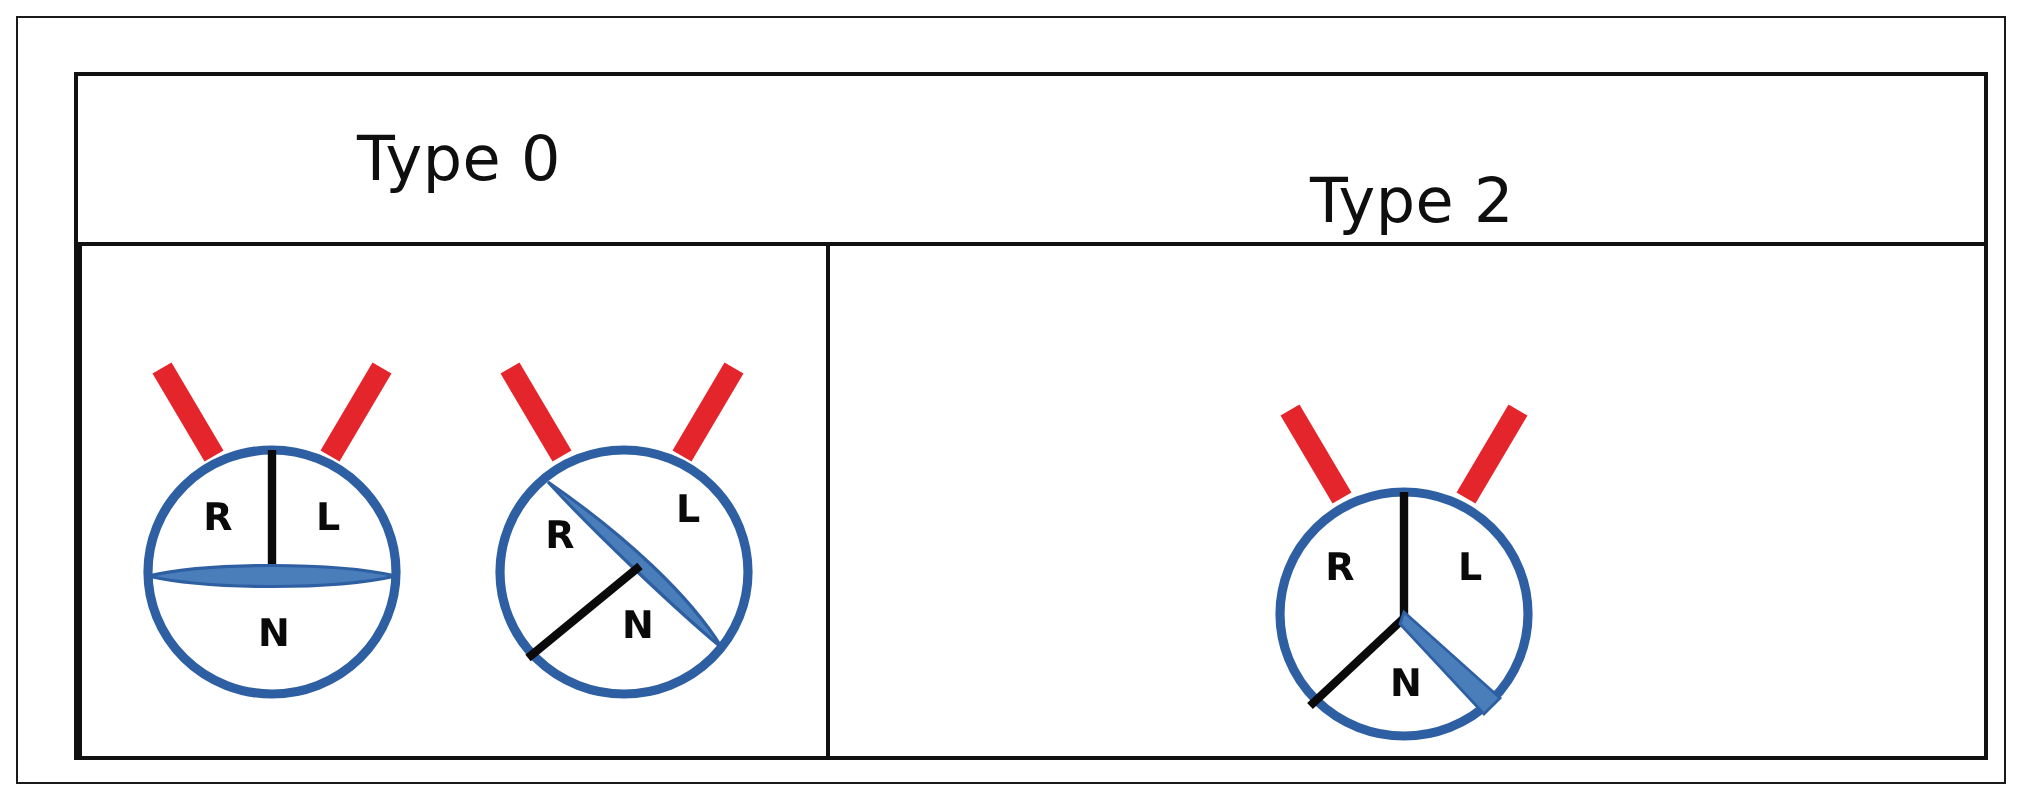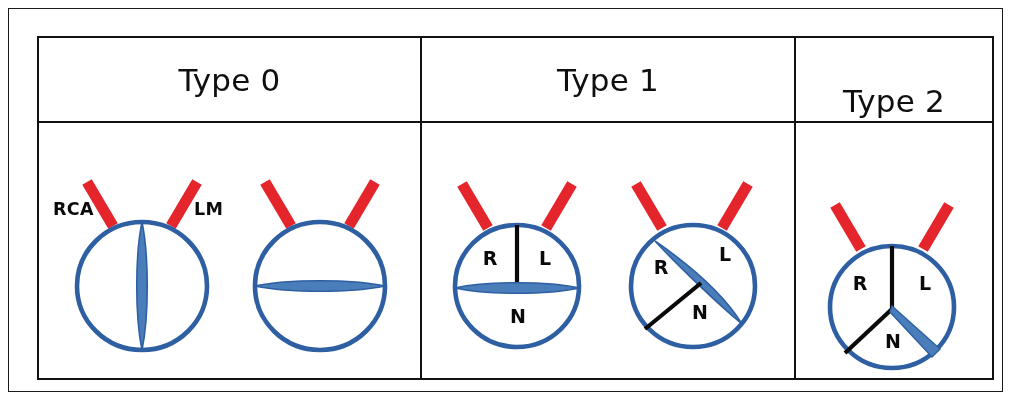--- a/index.html
+++ b/index.html
@@ -71,56 +71,27 @@
 </head>
 <body>
 
 <div id="frame">
   <div id="table">
 
     <div class="header-row">
       <div class="col col-0">
         <div class="header-cell">Type 0</div>
       </div>
-      <div class="col col-1">
-        <div class="header-cell">Type 1</div>
-      </div>
       <div class="col col-2">
         <div class="header-cell">Type 2</div>
       </div>
     </div>
 
     <div class="body-row">
 
-      <div class="col col-0">
-        <div class="cell-inner">
-          <div class="lbl" id="lbl-rca">RCA</div>
-          <div class="lbl" id="lbl-lm">LM</div>
-          <div class="valves" style="padding-top:22px;">
-
-            <svg class="valve" width="182" height="196" viewBox="0 0 182 196">
-
-              <line x1="36" y1="18" x2="62" y2="62" stroke="#E5252C" stroke-width="11" stroke-linecap="butt"></line>
-              <line x1="146" y1="18" x2="120" y2="62" stroke="#E5252C" stroke-width="11" stroke-linecap="butt"></line>
-
-              <ellipse cx="91" cy="122" rx="65" ry="64" fill="#ffffff" stroke="#2E5FA3" stroke-width="4.6"></ellipse>
-
-              <path d="M91 58 C 98 92, 98 152, 91 186 C 84 152, 84 92, 91 58 Z" fill="#4A7EBB" stroke="#2E5FA3" stroke-width="1.6"></path>
-            </svg>
-
-            <svg class="valve" width="176" height="196" viewBox="0 0 176 196">
-              <line x1="32" y1="18" x2="58" y2="62" stroke="#E5252C" stroke-width="11" stroke-linecap="butt"></line>
-              <line x1="142" y1="18" x2="116" y2="62" stroke="#E5252C" stroke-width="11" stroke-linecap="butt"></line>
-              <ellipse cx="87" cy="122" rx="65" ry="64" fill="#ffffff" stroke="#2E5FA3" stroke-width="4.6"></ellipse>
-              <path d="M22 122 C 56 115, 118 115, 152 122 C 118 129, 56 129, 22 122 Z" fill="#4A7EBB" stroke="#2E5FA3" stroke-width="1.6"></path>
-            </svg>
-
-          </div>
-        </div>
-      </div>
 
       <div class="col col-1">
         <div class="cell-inner">
           <div class="valves" style="padding-top:22px;">
 
             <svg class="valve" width="176" height="196" viewBox="0 0 176 196">
               <line x1="30" y1="20" x2="56" y2="64" stroke="#E5252C" stroke-width="11" stroke-linecap="butt"></line>
               <line x1="140" y1="20" x2="114" y2="64" stroke="#E5252C" stroke-width="11" stroke-linecap="butt"></line>
               <ellipse cx="85" cy="122" rx="62" ry="61" fill="#ffffff" stroke="#2E5FA3" stroke-width="4.6"></ellipse>
 

